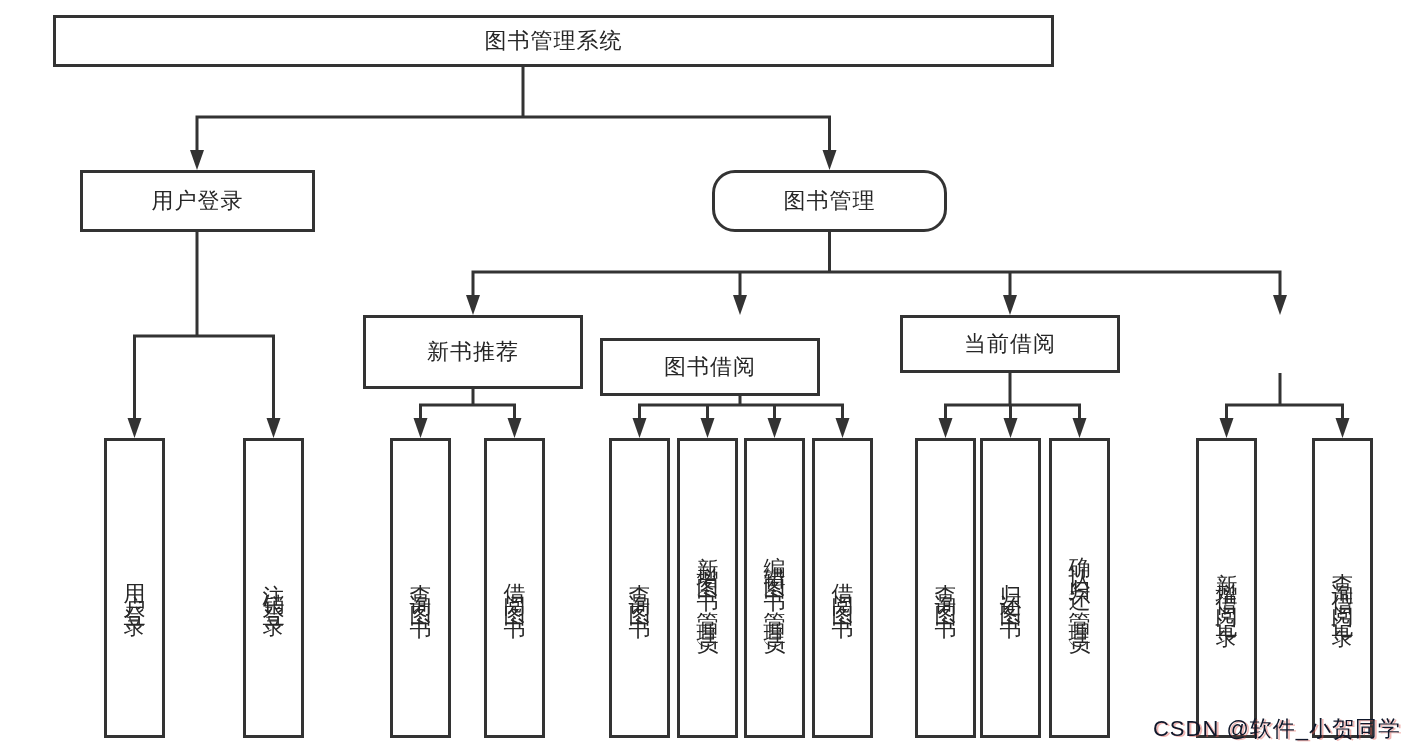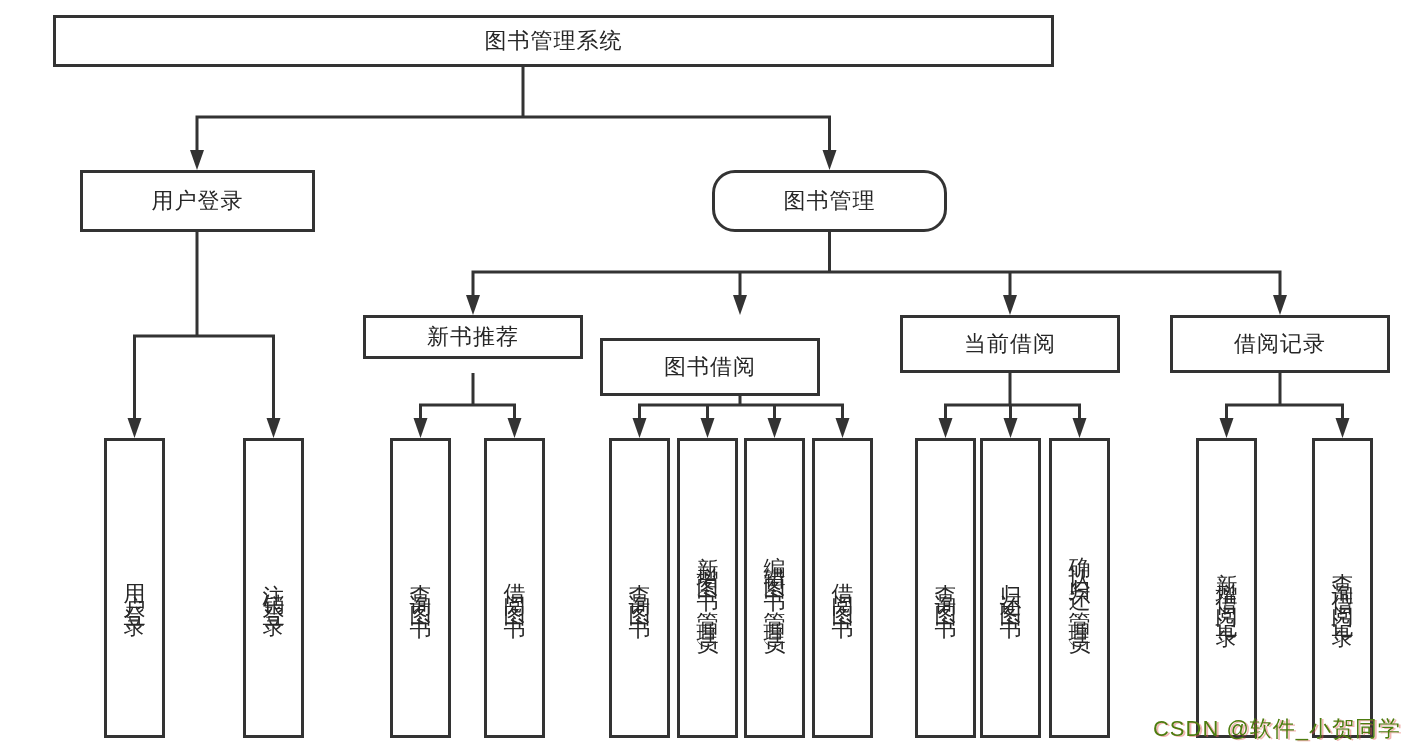--- a/index.html
+++ b/index.html
@@ -34,21 +34,21 @@
     writing-mode: vertical-rl;
     text-orientation: mixed;
     letter-spacing: 11px;
     font-size: 22px;
     line-height: 1;
   }
   
   .n-root   { left: 22px;   top: 15px;  width: 1001px; height: 52px; margin-left: 31px; }
   .n-user   { left: 80px;   top: 170px; width: 235px;  height: 62px; }
   .n-mgmt   { left: 712px;  top: 170px; width: 235px;  height: 62px; border-radius: 23px; }
-  .n-g0     { left: 363px;  top: 315px; width: 220px;  height: 44px; }
+  .n-g0     { left: 363px;  top: 315px; width: 220px;  height: 74px; }
   .n-g1     { left: 600px;  top: 315px; width: 220px;  height: 58px; margin-top: 23px; }
   .n-g2     { left: 900px;  top: 315px; width: 220px;  height: 58px; }
   .n-g3     { left: 1170px; top: 315px; width: 220px;  height: 58px; }
   
   .leaf     { top: 438px; width: 61px; height: 300px; }
   .l-0  { left: 104px; }
   .l-1  { left: 243px; }
   .l-2  { left: 390px; }
   .l-3  { left: 484px; }
   .l-4  { left: 609px; }
@@ -58,21 +58,21 @@
   .l-8  { left: 915px; }
   .l-9  { left: 980px; }
   .l-10 { left: 1049px; }
   .l-11 { left: 1196px; }
   .l-12 { left: 1312px; }
   #watermark {
     position: absolute;
     right: 4px;
     bottom: 3px;
     font-size: 22px;
-    color: #4d7c0f;
+    color: #0f172a;
     text-shadow: 2px 1px 0 rgba(224, 92, 84, 0.45);
     letter-spacing: 1px;
     z-index: 5;
   }
 </style>
 </head>
 <body>
 
 <div id="stage">
 
@@ -141,23 +141,20 @@
 
   <div class="node n-g0">
     <span>新书推荐</span>
   </div>
   <div class="node n-g1">
     <span>图书借阅</span>
   </div>
   <div class="node n-g2">
     <span>当前借阅</span>
   </div>
-  <div class="node n-g3">
-    <span>借阅记录</span>
-  </div>
 
   <div class="node leaf l-0">
     <span>用户登录</span>
   </div>
   <div class="node leaf l-1">
     <span>注销登录</span>
   </div>
 
   <div class="node leaf l-2">
     <span>查询图书</span>

